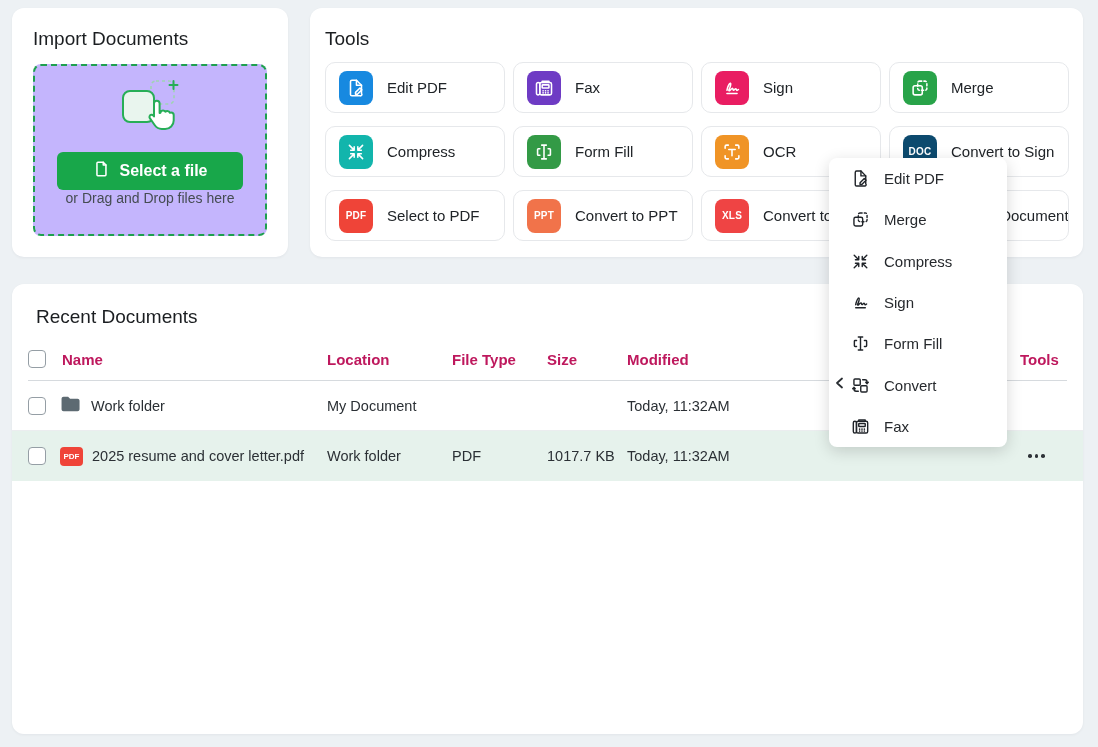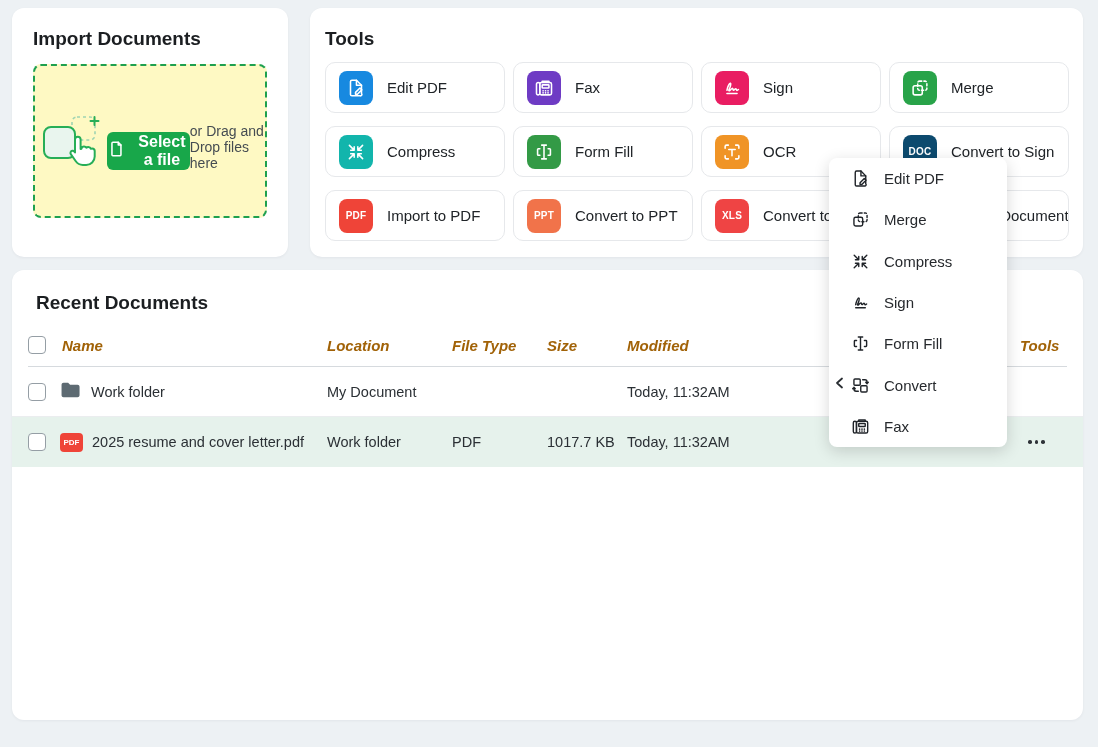--- a/index.html
+++ b/index.html
@@ -1,25 +1,25 @@
 <!DOCTYPE html>
 <html><head>
 <meta charset="utf-8">
 <style>
   * { margin:0; padding:0; box-sizing:border-box; }
   html,body { width:1098px; height:747px; font-family:"Liberation Sans", sans-serif; }
   body { background:#edf1f4; position:relative; overflow:hidden; color:#23272b; }
 
   .card { position:absolute; background:#fff; border-radius:12px; box-shadow:0 1px 3px rgba(16,24,40,.05); }
-  .card-title { font-size:19px; font-weight:700; color:#1b1e21; }
+  .card-title { font-size:19px; font-weight:400; color:#1b1e21; }
 
   
   #import-card { left:12px; top:8px; width:276px; height:249px; padding:20px 21px; }
-  #dropzone { margin-top:14px; height:154px; border:2px dashed #1ea04f; border-radius:8px;
-              background:#fef9c3; display:flex; flex-direction:row; align-items:center;
+  #dropzone { margin-top:14px; height:172px; border:2px dashed #1ea04f; border-radius:8px;
+              background:#c4b5fd; display:flex; flex-direction:column; align-items:center;
               justify-content:flex-start; padding-top:12px; }
   #select-file-btn { margin-top:8px; background:#18a74a; color:#fff; border:none; border-radius:6px;
               width:186px; height:38px; font-size:16px; font-weight:700; display:flex;
               align-items:center; justify-content:center; gap:9px; cursor:pointer;
               font-family:"Liberation Sans",sans-serif; }
   #drag-hint { font-size:14px; color:#454c52; }
 
   
   #tools-card { left:310px; top:8px; width:773px; height:249px; padding:20px 14px 16px 15px; }
   #tools-grid { margin-top:12px; display:grid; grid-template-columns:repeat(4,180px);
@@ -27,27 +27,27 @@
   .tile { background:#fff; border:1px solid #e6e8eb; border-radius:10px; display:flex;
           align-items:center; gap:14px; padding-left:13px; cursor:pointer; overflow:hidden; }
   .tile-icon { width:34px; height:34px; border-radius:8px; flex:0 0 34px; display:flex;
                align-items:center; justify-content:center; color:#fff; }
   .tile-icon svg { width:22px; height:22px; stroke:#fff; fill:none; stroke-width:1.7;
                    stroke-linecap:round; stroke-linejoin:round; }
   .tile-icon.text { font-size:10px; font-weight:700; letter-spacing:.2px; }
   .tile-label { font-size:15px; color:#202428; white-space:nowrap; }
 
   
-  #recent-card { left:12px; top:270px; width:1071px; height:450px; }
+  #recent-card { left:12px; top:284px; width:1071px; height:450px; }
   #recent-title { padding:22px 24px 10px 24px; }
   .trow { display:grid; grid-template-columns:48px 267px 125px 95px 80px 393px 1fr;
           align-items:center; height:50px; }
   #thead { height:42px; }
   #thead-divider { height:1px; background:#d6dade; margin:0 16px; }
-  .th { font-size:15px; font-weight:700; color:#a16207;font-style:italic; }
+  .th { font-size:15px; font-weight:700; color:#be185d; }
   .cell { font-size:14.5px; color:#2b3035; }
   .cbx-cell { padding-left:16px; }
   .cbx { width:18px; height:18px; border:1.5px solid #959ea5; border-radius:4px; background:#fff; cursor:pointer; }
   .name-cell { display:flex; align-items:center; gap:9px; }
   #row-folder { border-bottom:1px solid #ebedef; }
   #row-file { background:#e6f2ec; }
   .pdf-badge { width:23px; height:19px; background:#ef4438; border-radius:4px; color:#fff;
                font-size:8px; font-weight:700; display:flex; align-items:center; justify-content:center; }
   .folder-ic svg { width:22px; height:18px; fill:#5d6a72; }
   .ellipsis { display:flex; gap:3px; margin-left:8px; cursor:pointer; }
@@ -169,21 +169,21 @@
       <span class="tile-label">OCR</span>
     </div>
 
     <div class="tile">
       <span class="tile-icon text" style="background: #0c4a6e;">DOC</span>
       <span class="tile-label">Convert to Sign</span>
     </div>
 
     <div class="tile">
       <span class="tile-icon text" style="background: rgb(239, 68, 56);">PDF</span>
-      <span class="tile-label">Import to PDF</span>
+      <span class="tile-label">Select to PDF</span>
     </div>
 
     <div class="tile">
       <span class="tile-icon text" style="background: rgb(241, 115, 74);">PPT</span>
       <span class="tile-label">Convert to PPT</span>
     </div>
 
     <div class="tile">
       <span class="tile-icon text" style="background: #ef4444;">XLS</span>
       <span class="tile-label">Convert to XLS</span>

